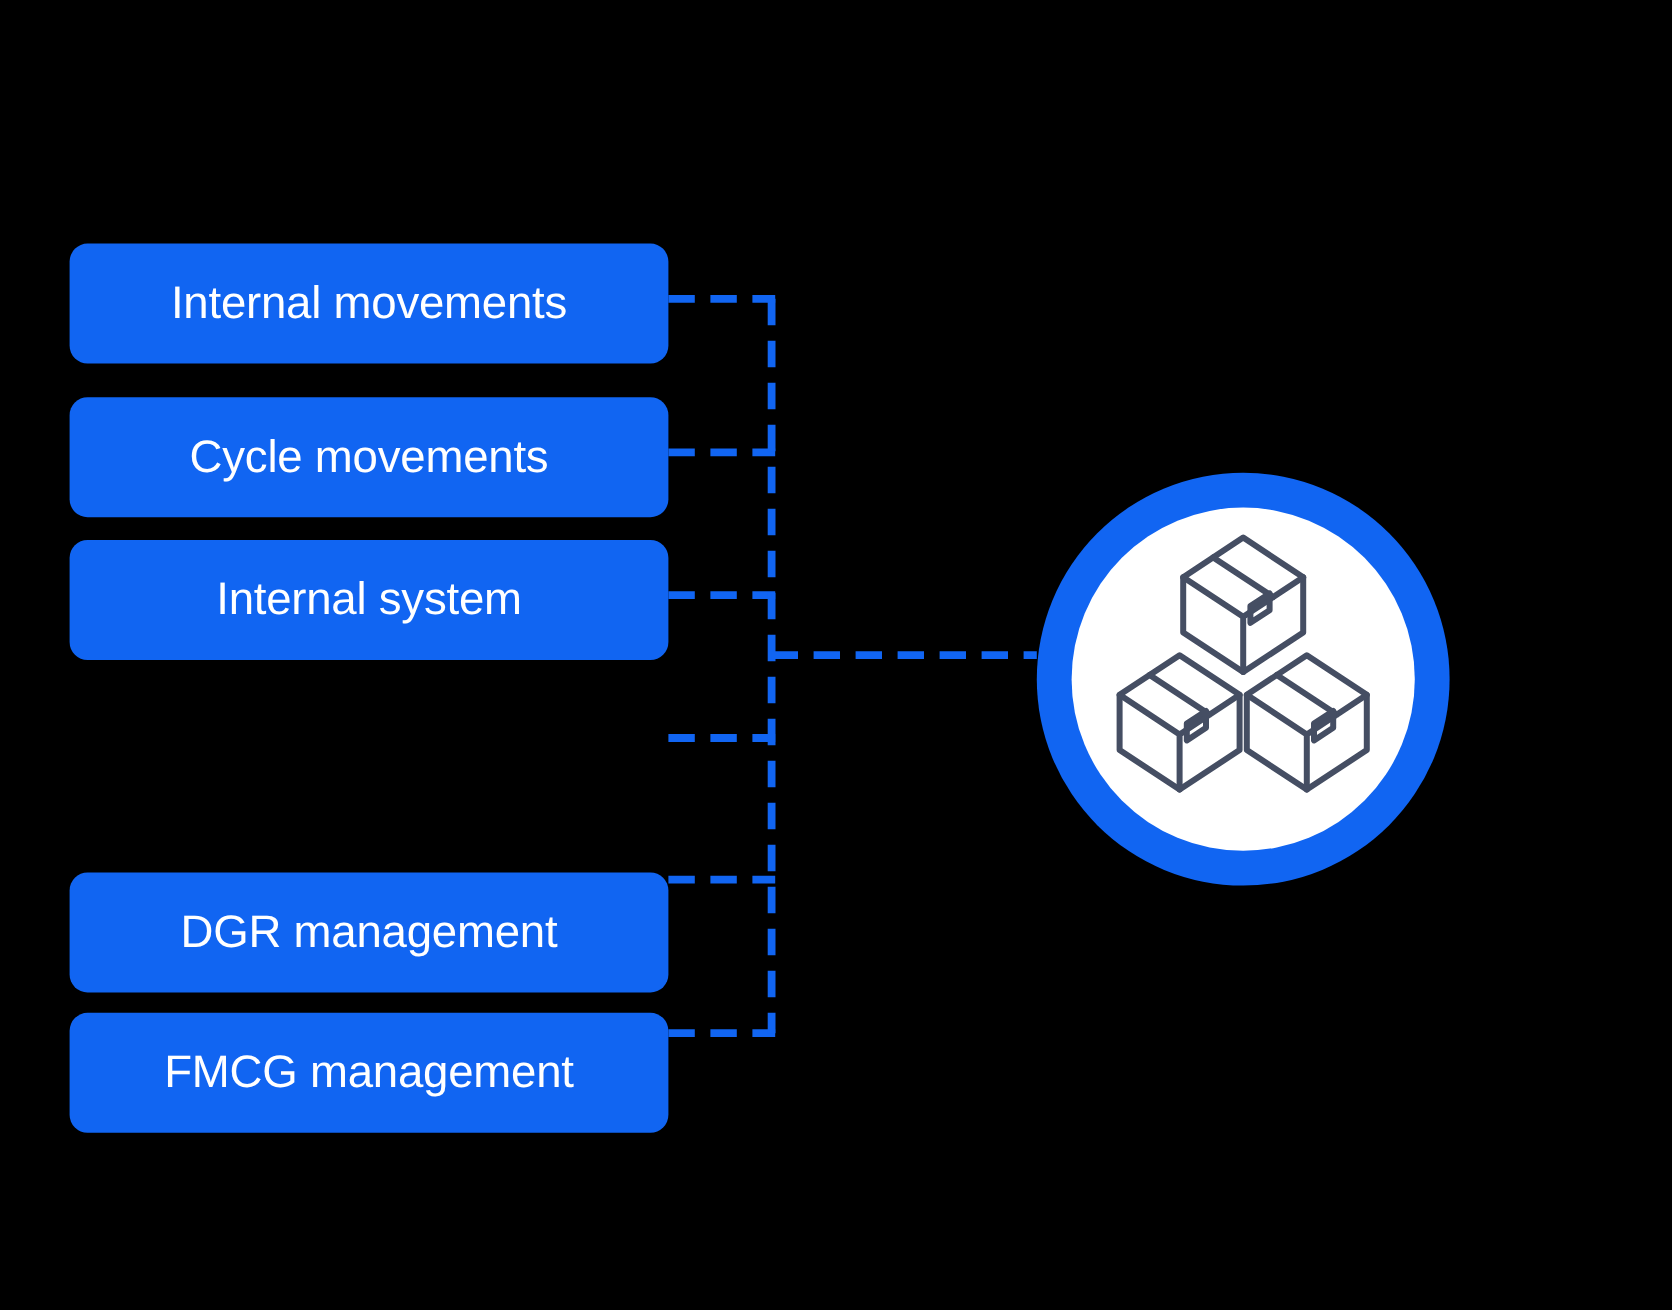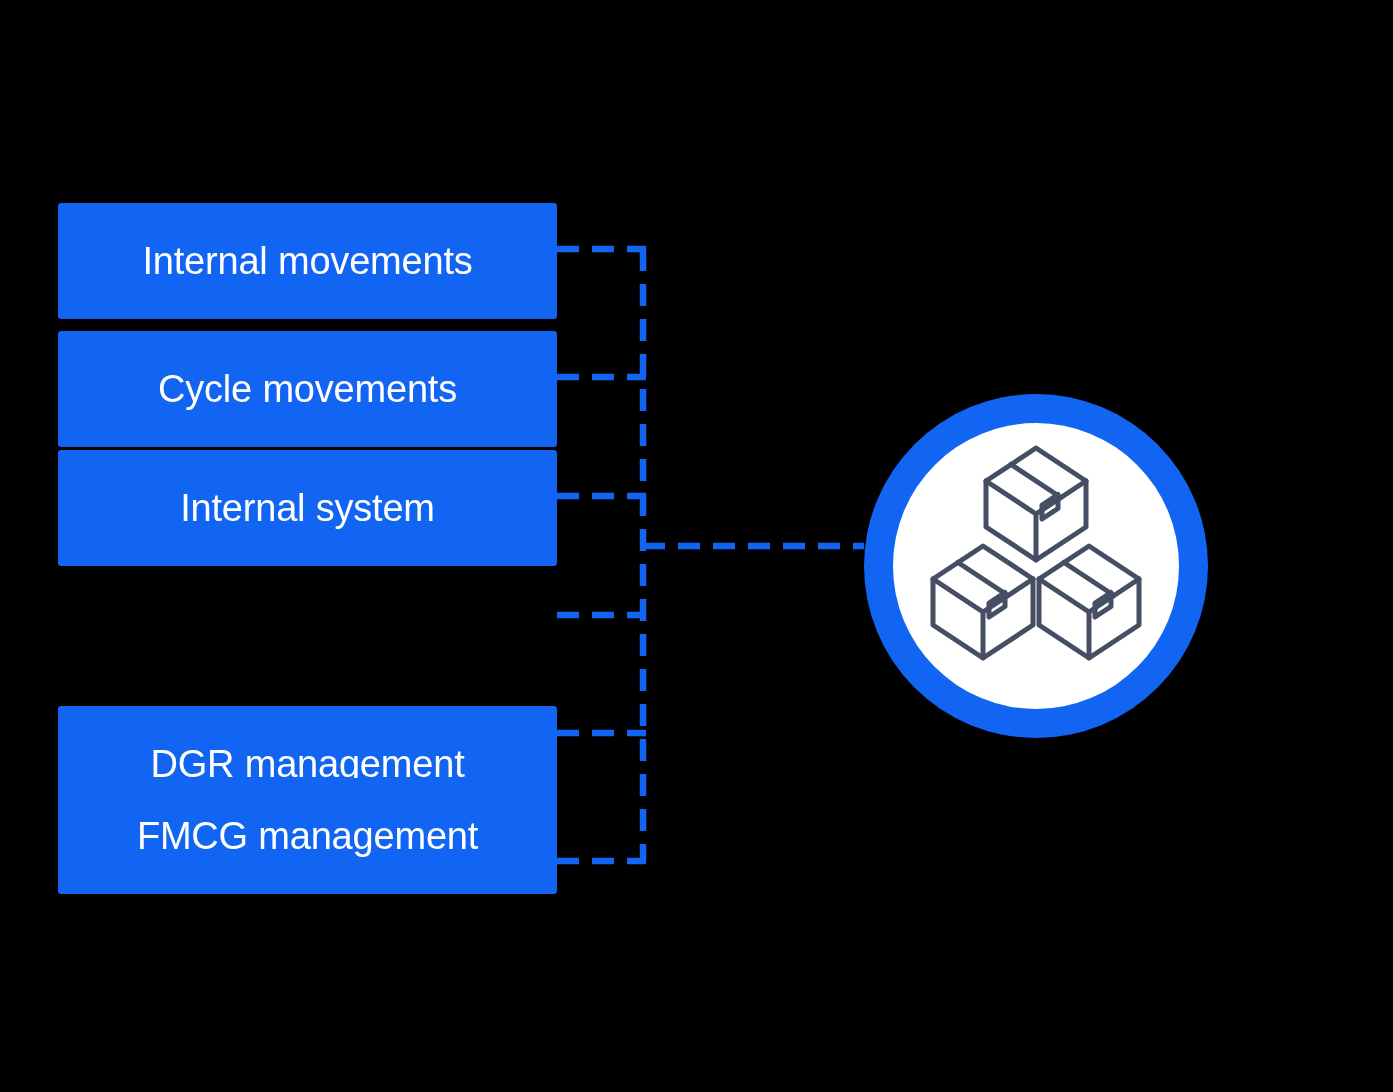--- a/index.html
+++ b/index.html
@@ -14,25 +14,25 @@
     position:relative;width:1393px;height:1092px;overflow:hidden;
     background:var(--bg);
     font-family:"Liberation Sans",sans-serif;
   }
   .connectors{position:absolute;left:0;top:0;width:1393px;height:1092px;}
   .connectors path{
     stroke:var(--accent);stroke-width:6.5;fill:none;
     stroke-dasharray:22 13;stroke-linecap:butt;
   }
   .node{
-    position:absolute;left:58px;width:499px;height:116px;
-    background:var(--accent);border-radius:3px;
+    position:absolute;left:58px;width:499px;height:100px;
+    background:var(--accent);border-radius:15px;
     display:flex;align-items:center;justify-content:center;
   }
-  .n0{top:203px}.n1{top:331px}.n2{top:450px}.n3{top:569px}.n4{top:706px}.n5{top:778px}
+  .n0{top:203px}.n1{top:331px}.n2{top:450px}.n3{top:569px}.n4{top:727px}.n5{top:844px}
   .node-label{
     color:var(--label-text);font-size:38px;line-height:1;
     letter-spacing:-0.2px;white-space:nowrap;
   }
   .hub{
     position:absolute;left:864px;top:394px;width:344px;height:344px;
     border-radius:50%;background:var(--accent);
   }
   .hub-inner{
     position:absolute;left:29px;top:29px;width:286px;height:286px;

